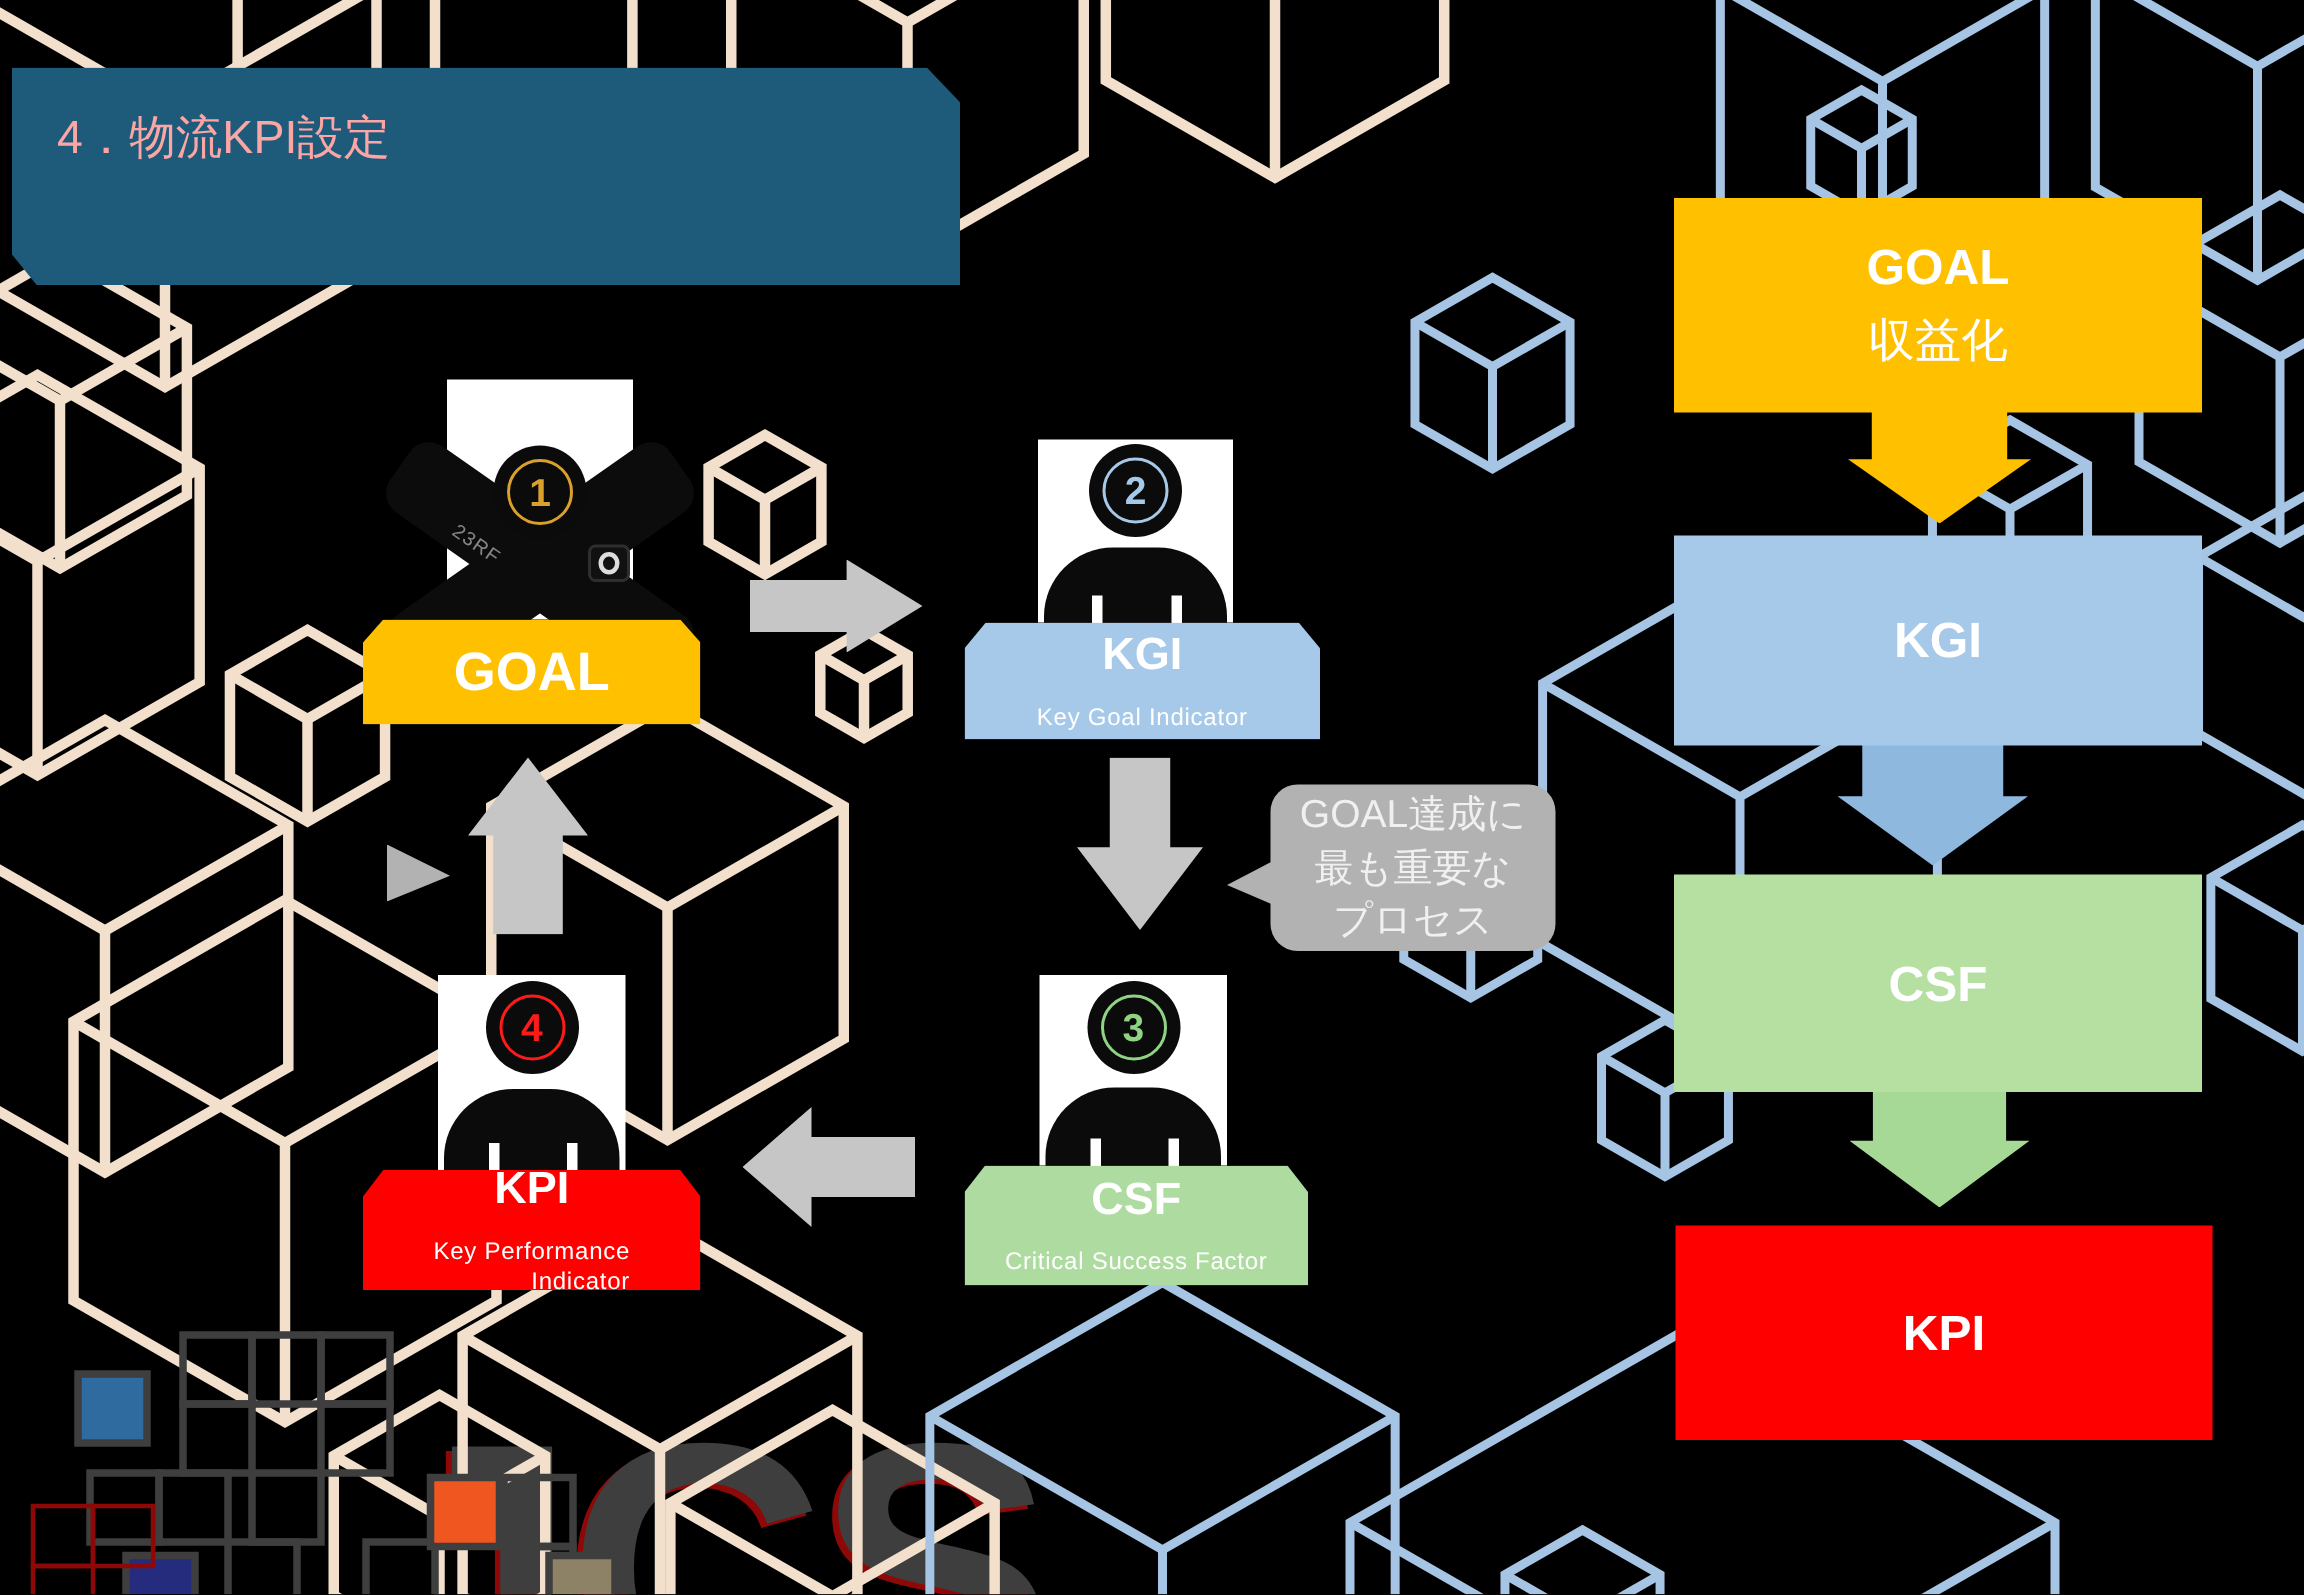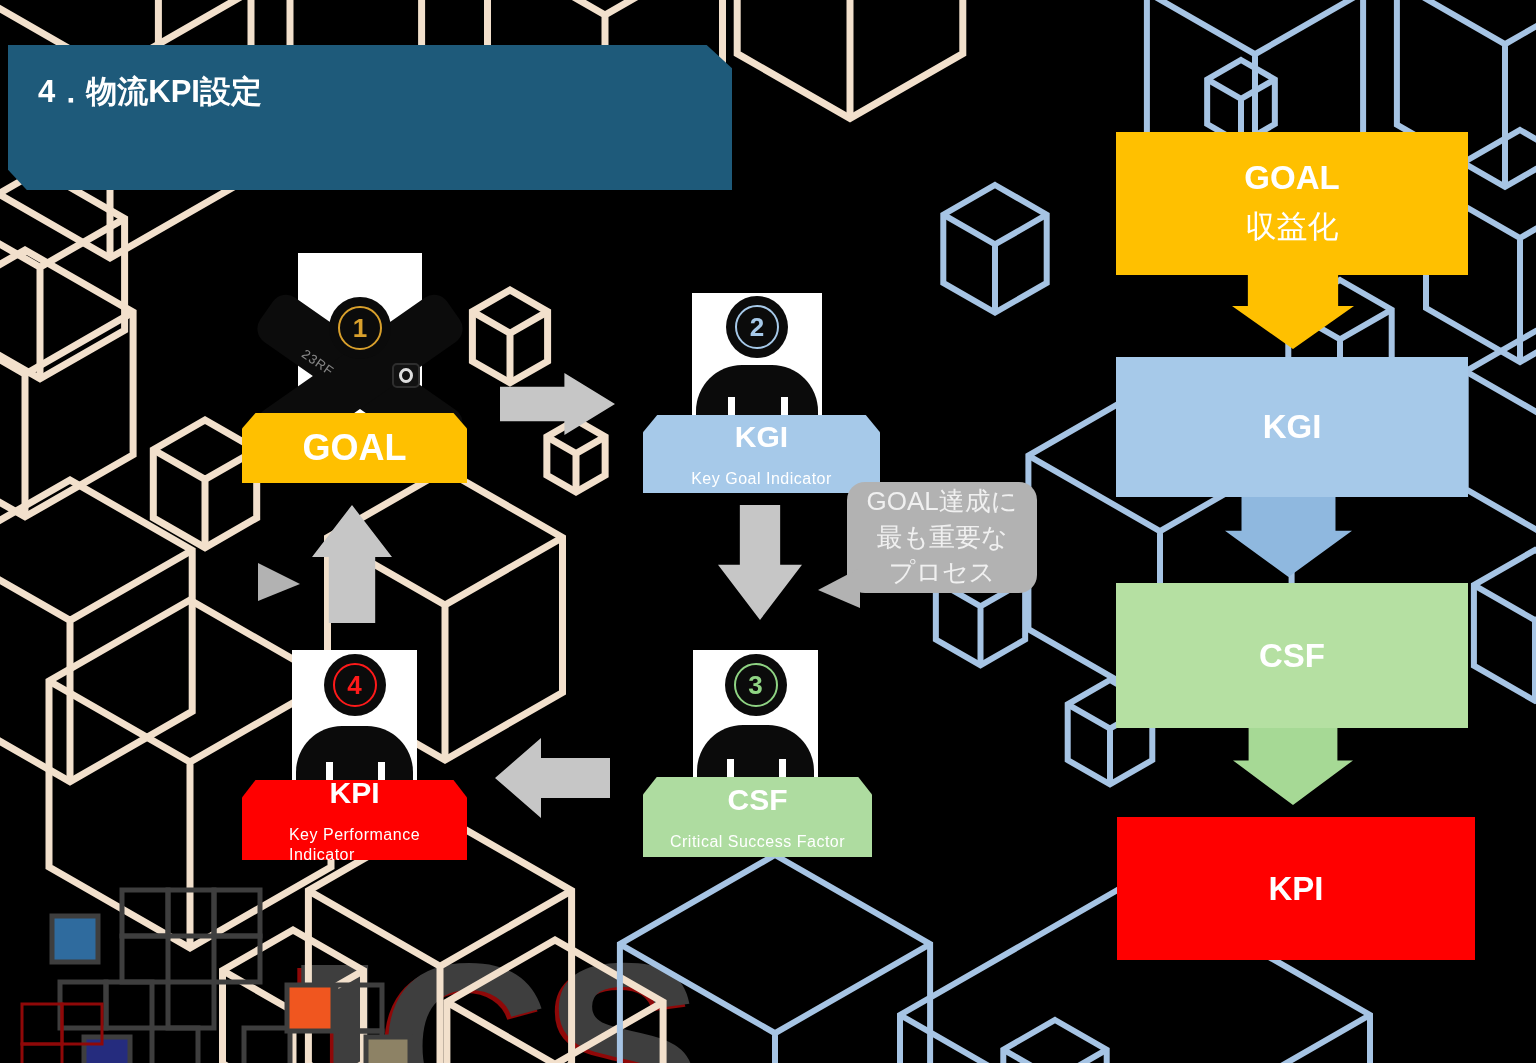--- a/index.html
+++ b/index.html
@@ -6,32 +6,32 @@
   #canvas{position:relative;width:1536px;height:1063px;background:#000;overflow:hidden;
           font-family:"Liberation Sans","DejaVu Sans",sans-serif;}
   
   #jcs-logo{position:absolute;left:252px;top:928px;font-size:238px;font-weight:bold;
             letter-spacing:-6px;color:#3E3E3E;z-index:1;line-height:1;
             text-shadow:-4px 3px 0 #8F0808;}
   #bg{position:absolute;left:0;top:0;z-index:2;}
   .cream{stroke:#F2E0CC;fill:none;}
   .bluec{stroke:#A6C4E4;fill:none;}
   
-  #banner{position:absolute;left:8px;top:45px;width:724px;height:145px;background:#1E5A7A;z-index:3;
+  #banner{position:absolute;left:8px;top:45px;width:632px;height:145px;background:#1E5A7A;z-index:3;
           clip-path:polygon(0 0,96.5% 0,100% 16%,100% 100%,2.6% 100%,0 86%);
-          color:#ffffff;font-weight:bold;font-size:31px;}
+          color:#fca5a5;font-weight:normal;font-size:31px;}
   #banner .t1{position:absolute;left:30px;top:26px;}
   #banner .t2{position:absolute;left:62px;top:72px;}
   
   .u{ text-underline-offset:6px;text-decoration-thickness:3px;}
   .pre{white-space:pre-line;}
   .lbox{position:absolute;z-index:4;display:flex;flex-direction:column;align-items:center;justify-content:center;
         color:#fff;clip-path:polygon(6% 0,94% 0,100% 22%,100% 100%,0 100%,0 22%);}
   .lbox .lab{font-weight:bold;font-size:30px;line-height:1.1;}
-  .lbox .sub{font-size:16px;margin-top:16px;letter-spacing:.5px;text-align:left;line-height:1.25;}
+  .lbox .sub{font-size:16px;margin-top:16px;letter-spacing:.5px;text-align:right;line-height:1.25;}
   #lb-goal{left:242px;top:413px;width:225px;height:70px;background:#FFC000;}
   #lb-goal .lab{font-size:36px;}
   #lb-kgi{left:643px;top:415px;width:237px;height:78px;background:#A6C9E9;}
   #lb-csf{left:643px;top:777px;width:229px;height:80px;background:#AEDCA0;}
   #lb-kpi{left:242px;top:780px;width:225px;height:80px;background:#FF0000;}
   
   .person{position:absolute;background:#fff;z-index:3;}
   .head{position:absolute;left:50%;transform:translateX(-50%);width:62px;height:62px;background:#0B0B0B;
         border-radius:50%;display:flex;align-items:center;justify-content:center;z-index:5;}
   .num{width:40px;height:40px;border:2.5px solid;border-radius:50%;display:flex;align-items:center;
@@ -67,21 +67,21 @@
   #ar-down{left:718px;top:505px;width:84px;height:115px;
     clip-path:polygon(26% 0,74% 0,74% 52%,100% 52%,50% 100%,0 52%,26% 52%);}
   #ar-left{left:495px;top:738px;width:115px;height:80px;
     clip-path:polygon(100% 25%,40% 25%,40% 0,0 50%,40% 100%,40% 75%,100% 75%);}
   #ar-up{left:312px;top:505px;width:80px;height:118px;
     clip-path:polygon(50% 0,100% 44%,79% 44%,79% 100%,21% 100%,21% 44%,0 44%);}
   
   .bubble{position:absolute;background:#B2B2B2;border-radius:18px;z-index:4;display:flex;align-items:center;
           justify-content:center;color:#F0F0F0;font-size:26px;line-height:1.38;text-align:center;}
   #bubble-left{left:62px;top:507px;width:198px;height:113px;}
-  #bubble-right{left:847px;top:482px;width:190px;height:111px;}
+  #bubble-right{left:847px;top:523px;width:190px;height:111px;}
   .tail{position:absolute;background:#B2B2B2;z-index:4;}
   #tail-left{left:258px;top:563px;width:42px;height:38px;clip-path:polygon(0 0,100% 55%,0 100%);}
   #tail-right{left:818px;top:568px;width:42px;height:40px;clip-path:polygon(100% 0,0 55%,100% 100%);}
   
   .fbox{position:absolute;z-index:4;display:flex;flex-direction:column;align-items:center;justify-content:center;
         color:#fff;text-align:center;}
   .fbox .lab{font-weight:bold;font-size:33px;line-height:1.15;}
   .fbox .desc{font-size:31px;margin-top:10px;line-height:1.3;}
   #fb-goal{left:1116px;top:132px;width:352px;height:143px;background:#FFC000;}
   #fb-kgi{left:1116px;top:357px;width:352px;height:140px;background:#A6C9E9;}

